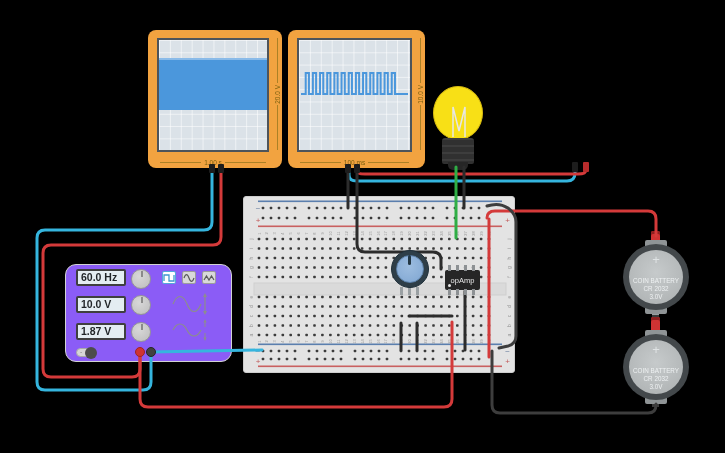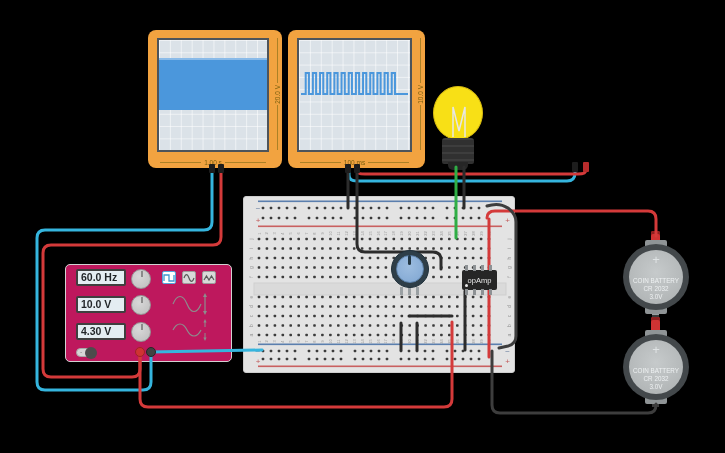--- a/index.html
+++ b/index.html
@@ -37,21 +37,21 @@
 
   
   .pot{position:absolute;left:391px;top:250px;width:38px;height:38px;}
   .pot-pin{position:absolute;width:3px;height:8px;background:#9aa0a3;top:37px;}
   .pot-ring{position:absolute;inset:0;border-radius:50%;background:#2e3e48;border:1px solid #20303a;}
   .pot-knob{position:absolute;inset:5px;border-radius:50%;border:1px solid #5d82ab;
             background:radial-gradient(circle at 45% 40%,#9dbde0,#7fa6d2);}
   .pot-pointer{position:absolute;left:17px;top:5px;width:3px;height:10px;background:#233744;border-radius:2px;}
 
   
-  .opamp{position:absolute;left:462px;top:270px;width:35px;height:20px;background:#262626;border-radius:2px;}
+  .opamp{position:absolute;left:445px;top:270px;width:35px;height:20px;background:#262626;border-radius:2px;}
   .opamp-label{position:absolute;inset:0;display:flex;align-items:center;justify-content:center;
                color:#e8e8e8;font-size:7.5px;}
   .opamp-dot{position:absolute;left:3px;bottom:3px;width:3px;height:3px;border-radius:50%;background:#e8e8e8;}
   .ic-pin{position:absolute;width:3px;height:6px;background:#8d9194;}
   .ic-pin.t{top:-5px;} .ic-pin.b{top:19px;}
 
   
   .bulb{position:absolute;left:433px;top:86px;width:50px;height:86px;}
   .bulb-glass{position:absolute;left:0;top:0;width:50px;height:54px;border-radius:50%;
               background:#f8e016;border:1px solid #d8bb10;}
@@ -65,22 +65,22 @@
   .mm-display{position:absolute;left:7px;top:5px;width:92px;height:29px;background:#f1f3f3;border-radius:3px;
               border:1px solid #d8d8d8;color:#44494d;font-size:16px;font-weight:bold;text-align:right;
               padding-right:6px;line-height:27px;}
   .mm-btns{position:absolute;right:5px;top:3px;bottom:3px;display:flex;flex-direction:column;
            justify-content:space-between;}
   .mm-btn{width:9px;height:9px;border-radius:50%;border:1.5px solid #7c5a12;color:#7c5a12;font-size:5px;
           display:flex;align-items:center;justify-content:center;line-height:1;}
   .mm-btn.sel{background:#63480c;color:#63480c;}
 
   
-  .fngen{position:absolute;left:65px;top:264px;width:167px;height:98px;background:#be185d;
-         border:1px solid #d2d2d2;border-radius:5px;}
+  .fngen{position:absolute;left:65px;top:264px;width:167px;height:98px;background:#8b5cf6;
+         border:1px solid #d2d2d2;border-radius:11px;}
   .fg-disp{position:absolute;left:10px;width:50px;height:17px;background:#e4edf2;border:2px solid #3f3f3f;
            border-radius:2px;font-size:10.5px;font-weight:bold;color:#1f2326;line-height:13px;padding-left:3px;}
   .knob{position:absolute;left:65px;width:20px;height:20px;border-radius:50%;border:1px solid #969696;
         background:radial-gradient(circle at 40% 35%,#d8d8d8,#bdbdbd);}
   .knob::after{content:"";position:absolute;left:9px;top:1px;width:2px;height:6px;background:#8a8a8a;}
   .fg-btn{position:absolute;top:6px;width:14px;height:13px;border-radius:2px;background:#d9d9d9;
           border:1px solid #9c9c9c;display:flex;align-items:center;justify-content:center;}
   .fg-btn.sel{background:#fff;border:1.5px solid #53a7dc;}
   .fg-icon{position:absolute;left:105px;}
   .toggle{position:absolute;left:10px;top:83px;width:20px;height:9px;background:#d6d6d6;border:1px solid #a8a8a8;
@@ -647,21 +647,21 @@
       </svg>
     </div>
     <div class="bulb-base"></div>
     <div class="bulb-tip"></div>
   </div>
 
 
   <div class="fngen">
     <div class="fg-disp" style="top:4px">60.0 Hz</div>
     <div class="fg-disp" style="top:31px">10.0 V</div>
-    <div class="fg-disp" style="top:58px">4.30 V</div>
+    <div class="fg-disp" style="top:58px">1.87 V</div>
     <div class="knob" style="top:4px"></div>
     <div class="knob" style="top:30px"></div>
     <div class="knob" style="top:57px"></div>
     <div class="fg-btn sel" style="left:96px">
       <svg width="12" height="10" viewBox="0 0 12 10">
         <path d="M1,8 V2 H6 V8 H11 V2" fill="none" stroke="#3f97cf" stroke-width="1.3"></path>
         </svg>
     </div>
     <div class="fg-btn" style="left:116px">
       <svg width="12" height="10" viewBox="0 0 12 10">

